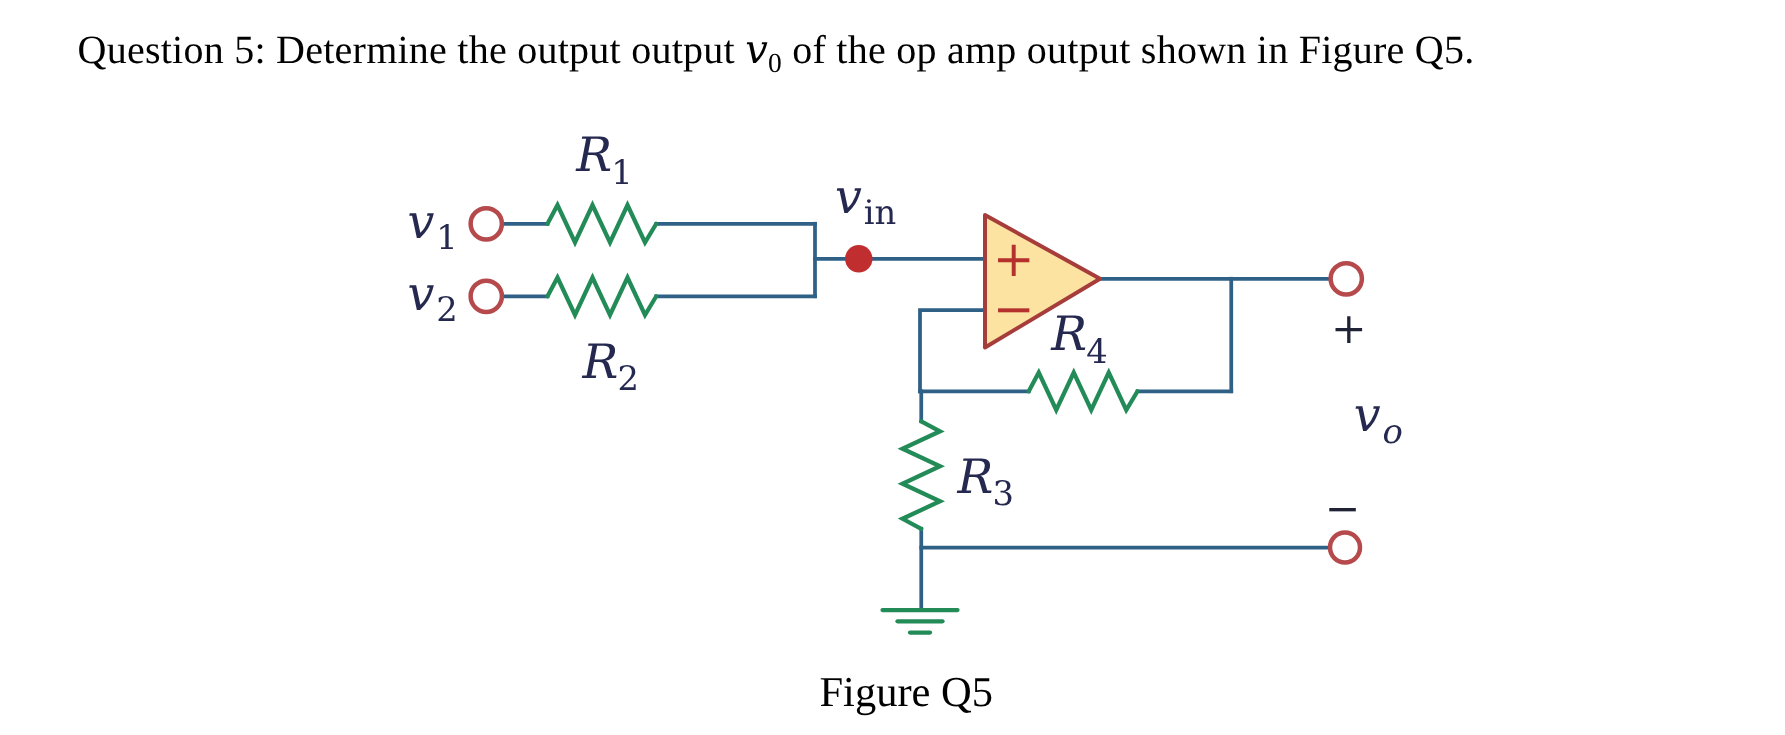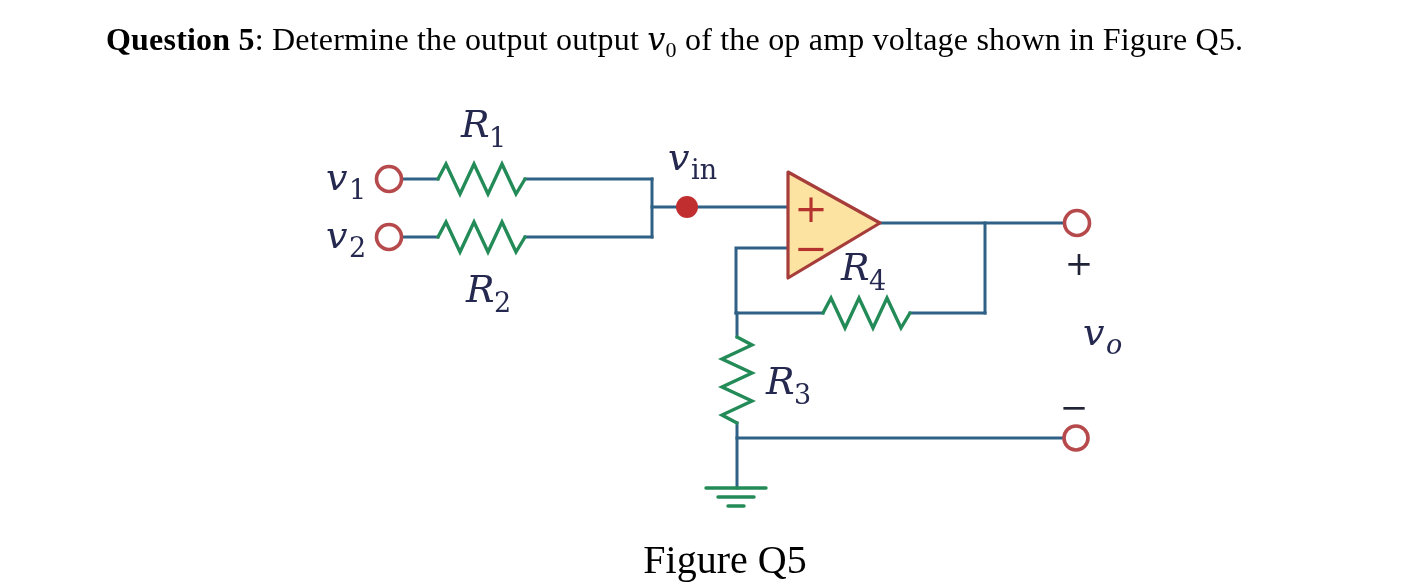--- a/index.html
+++ b/index.html
@@ -1,44 +1,44 @@
 <!DOCTYPE html>
 <html><head>
 <meta charset="utf-8">
 <style>
   html,body{margin:0;padding:0;background:#ffffff;}
   #page{position:relative;width:1428px;height:588px;background:#ffffff;overflow:hidden;
         font-family:"Liberation Serif", serif;}
   #question-title{position:absolute;left:62px;top:20px;font-size:32px;color:#000000;
         white-space:nowrap;letter-spacing:0.2px;}
-  #question-title .q-bold{font-weight:bold;margin-left:44px;}
+  #question-title .q-bold{font-weight:normal;}
   #question-title .var-i{font-style:italic;font-family:"DejaVu Serif", serif;}
   #question-title sub{font-size:22px;line-height:0;}
   #circuit-svg{position:absolute;left:0;top:0;}
   #figure-caption{position:absolute;left:585px;top:536px;width:280px;text-align:center;
-        font-size:40px;color:#000000;}
+        font-size:34px;color:#000000;}
   .wire{stroke:#2F6086;stroke-width:3;fill:none;stroke-linecap:square;}
   .res{stroke:#238B57;stroke-width:3.4;fill:none;stroke-linejoin:miter;stroke-linecap:round;}
   .gnd{stroke:#238B57;stroke-width:3.4;fill:none;stroke-linecap:round;}
   .term{fill:#ffffff;stroke:#B5494B;stroke-width:3.6;}
   .node{fill:#C12E30;stroke:none;}
   .opamp{fill:#FCE3A1;stroke:#A63D3B;stroke-width:3.2;stroke-linejoin:round;}
   .lbl{font-family:"DejaVu Serif", serif;font-style:italic;font-size:38px;fill:#26294F;}
   .sub{font-family:"DejaVu Serif", serif;font-style:normal;font-size:27px;fill:#26294F;}
   .sub-i{font-style:italic;}
   .oppin{font-family:"DejaVu Serif", serif;font-size:40px;fill:#B5312E;text-anchor:middle;}
   .outsign{font-family:"DejaVu Serif", serif;font-size:34px;fill:#1F2335;text-anchor:middle;}
 </style>
 </head>
 <body>
 
 <div id="page">
 
   <div id="question-title">
-    <span class="q-bold">Question 5</span><span>:  </span><span>Determine the output output </span><span class="var-i">v</span><sub>0</sub><span> of the op amp voltage shown in Figure Q5.</span>
+    <span class="q-bold">Question 5</span><span>:  </span><span>Determine the output output </span><span class="var-i">v</span><sub>0</sub><span> of the op amp output shown in Figure Q5.</span>
   </div>
 
   <svg id="circuit-svg" width="1428" height="588" viewBox="0 0 1428 588">
 
     <path class="wire" d="M402 179 H438"></path>
     <path class="wire" d="M525 179 H652"></path>
     <path class="wire" d="M402 237 H438"></path>
     <path class="wire" d="M525 237 H652"></path>
     <path class="wire" d="M652 179 V237"></path>
     <path class="wire" d="M652 207 H788"></path>

